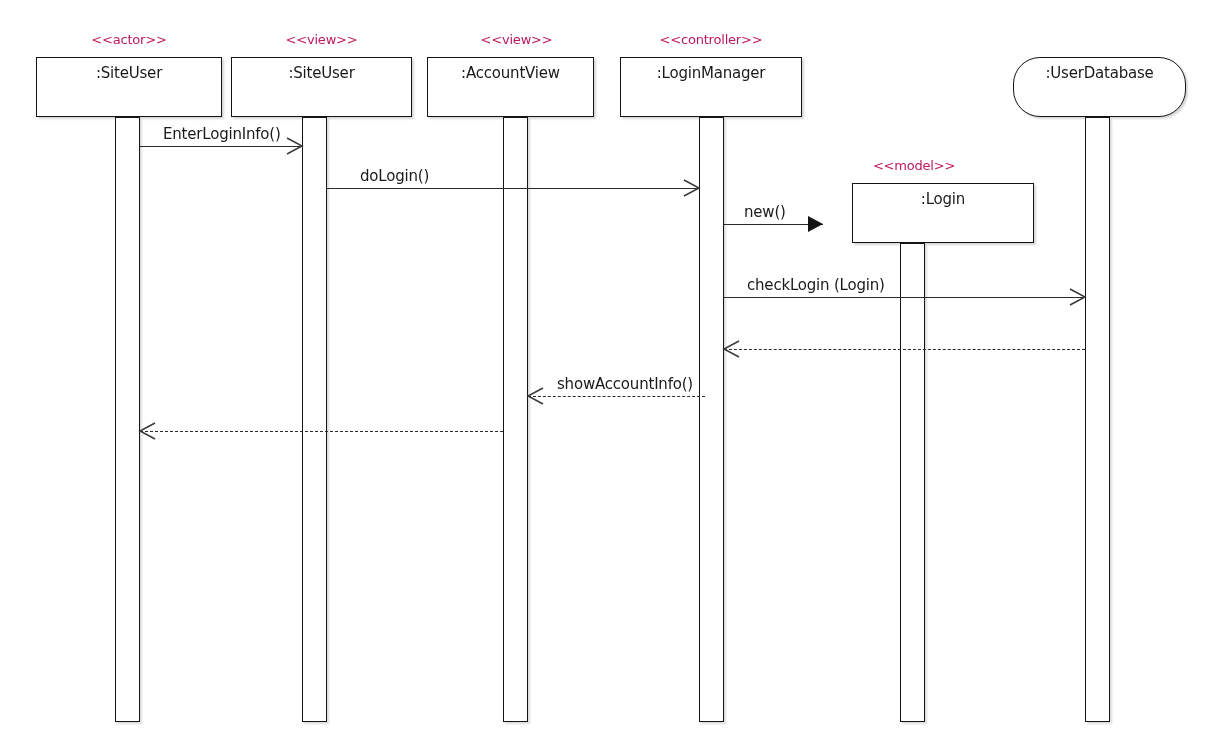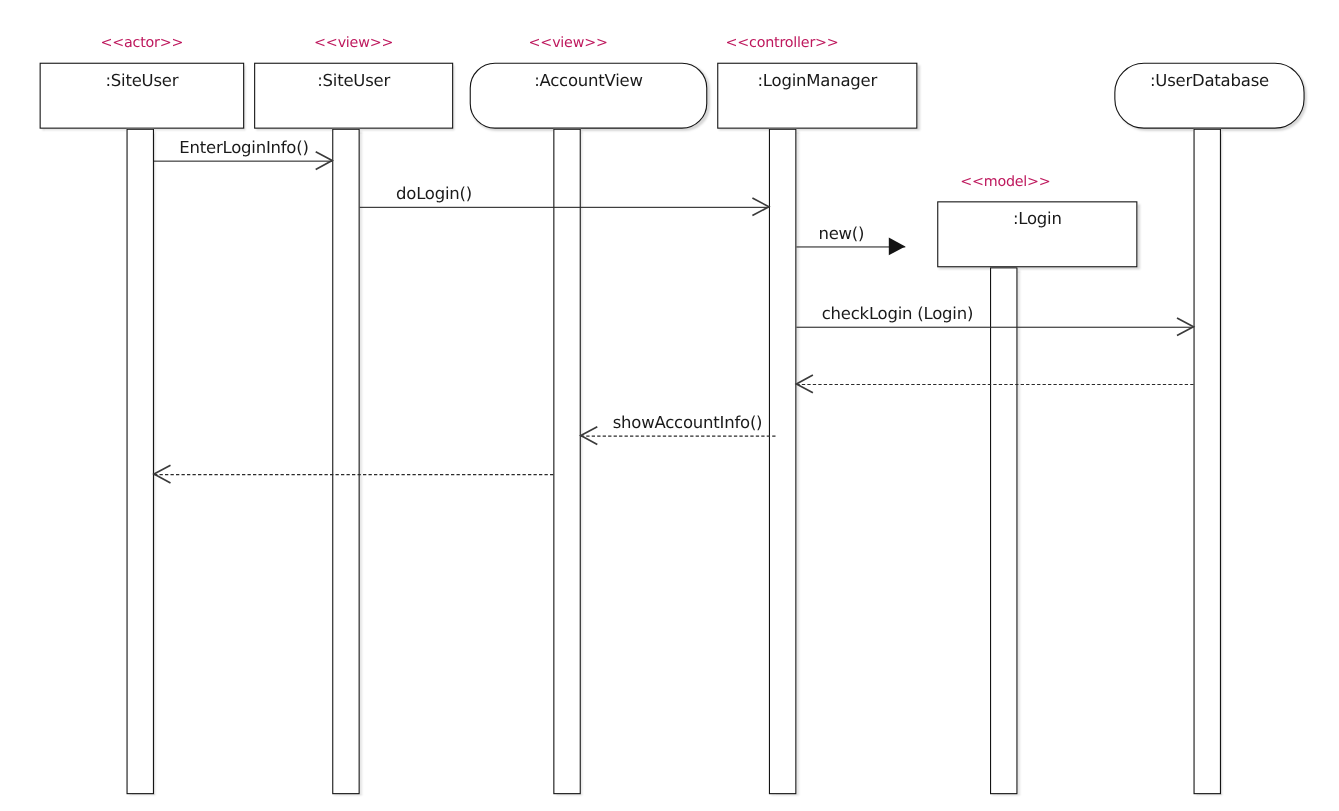--- a/index.html
+++ b/index.html
@@ -79,26 +79,26 @@
       <div class="objbox" style="left: 36px; top: 57px; width: 186px; height: 60px;">
         <span class="objname">:SiteUser</span>
       </div>
       <div class="activation" style="left: 115px; top: 117px; width: 25px; height: 605px;"></div>
       <div class="stereotype" style="left: 231px; top: 32px; width: 181px;">&lt;&lt;view&gt;&gt;</div>
       <div class="objbox" style="left: 231px; top: 57px; width: 181px; height: 60px;">
         <span class="objname">:SiteUser</span>
       </div>
       <div class="activation" style="left: 302px; top: 117px; width: 25px; height: 605px;"></div>
       <div class="stereotype" style="left: 427px; top: 32px; width: 179px;">&lt;&lt;view&gt;&gt;</div>
-      <div class="objbox" style="left: 427px; top: 57px; width: 216px; height: 60px; border-radius: 23px;">
+      <div class="objbox" style="left: 427px; top: 57px; width: 167px; height: 60px;">
         <span class="objname">:AccountView</span>
       </div>
       <div class="activation" style="left: 503px; top: 117px; width: 25px; height: 605px;"></div>
       <div class="stereotype" style="left: 620px; top: 32px; width: 182px;">&lt;&lt;controller&gt;&gt;</div>
-      <div class="objbox" style="left: 620px; top: 57px; width: 182px; height: 60px; margin-left: 32px;">
+      <div class="objbox" style="left: 620px; top: 57px; width: 182px; height: 60px;">
         <span class="objname">:LoginManager</span>
       </div>
       <div class="activation" style="left: 699px; top: 117px; width: 25px; height: 605px;"></div>
       <div class="stereotype" style="left: 823px; top: 158px; width: 182px;">&lt;&lt;model&gt;&gt;</div>
       <div class="objbox" style="left: 823px; top: 183px; width: 182px; height: 60px; margin-left: 29px;">
         <span class="objname">:Login</span>
       </div>
       <div class="activation" style="left: 900px; top: 243px; width: 25px; height: 479px;"></div>
       <div class="objbox" style="left: 1013px; top: 57px; width: 173px; height: 60px; border-radius: 27px;">
         <span class="objname">:UserDatabase</span>

